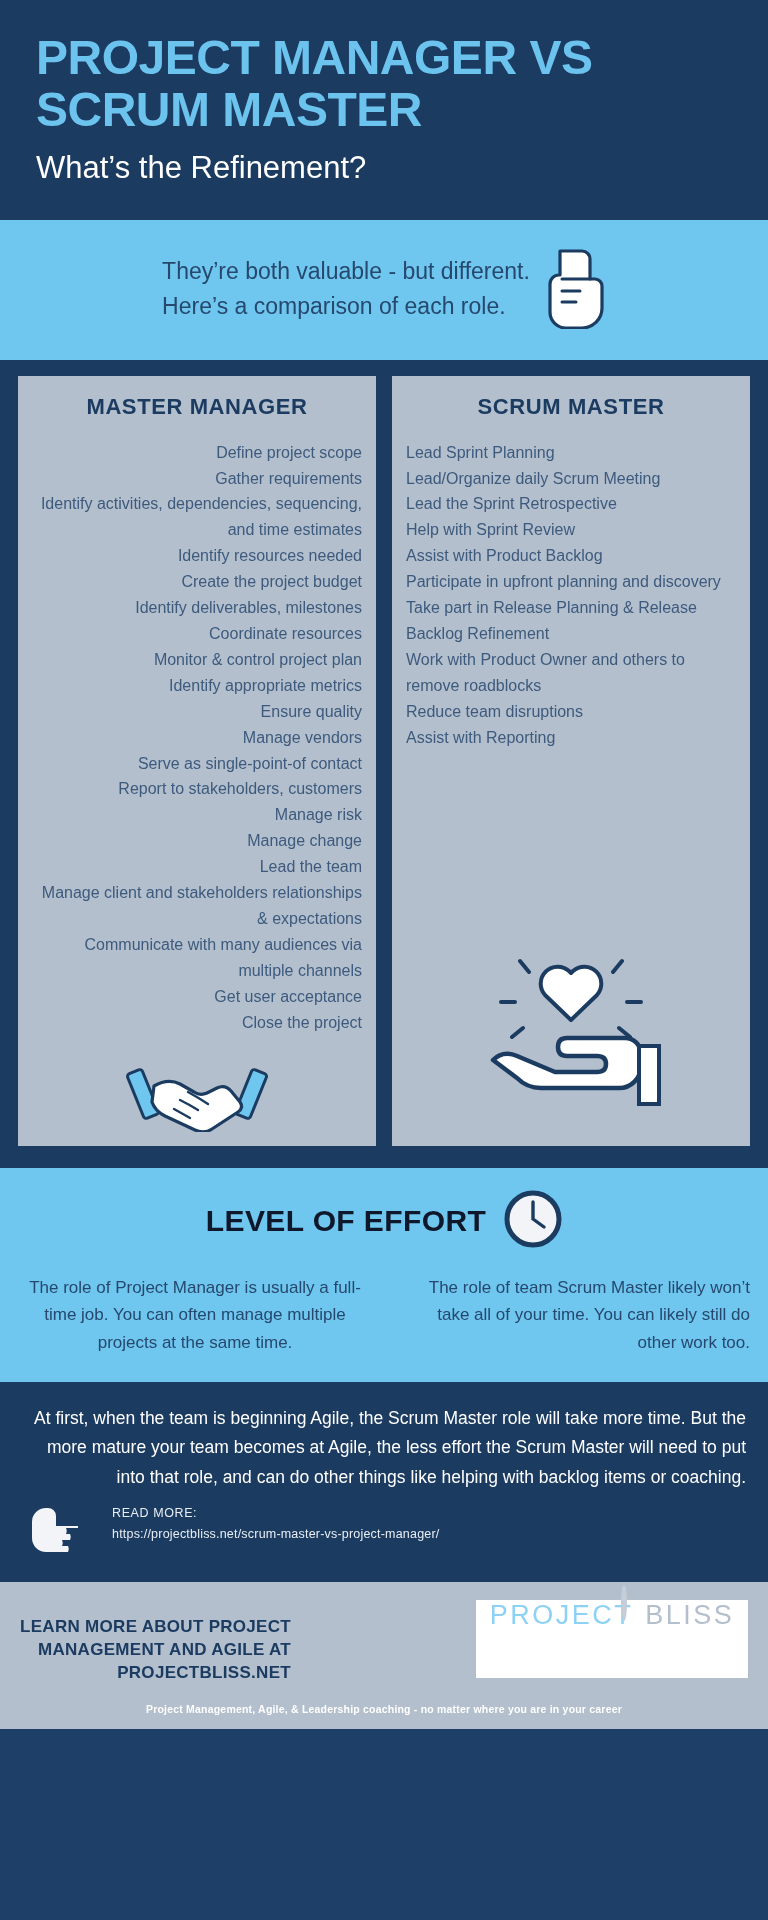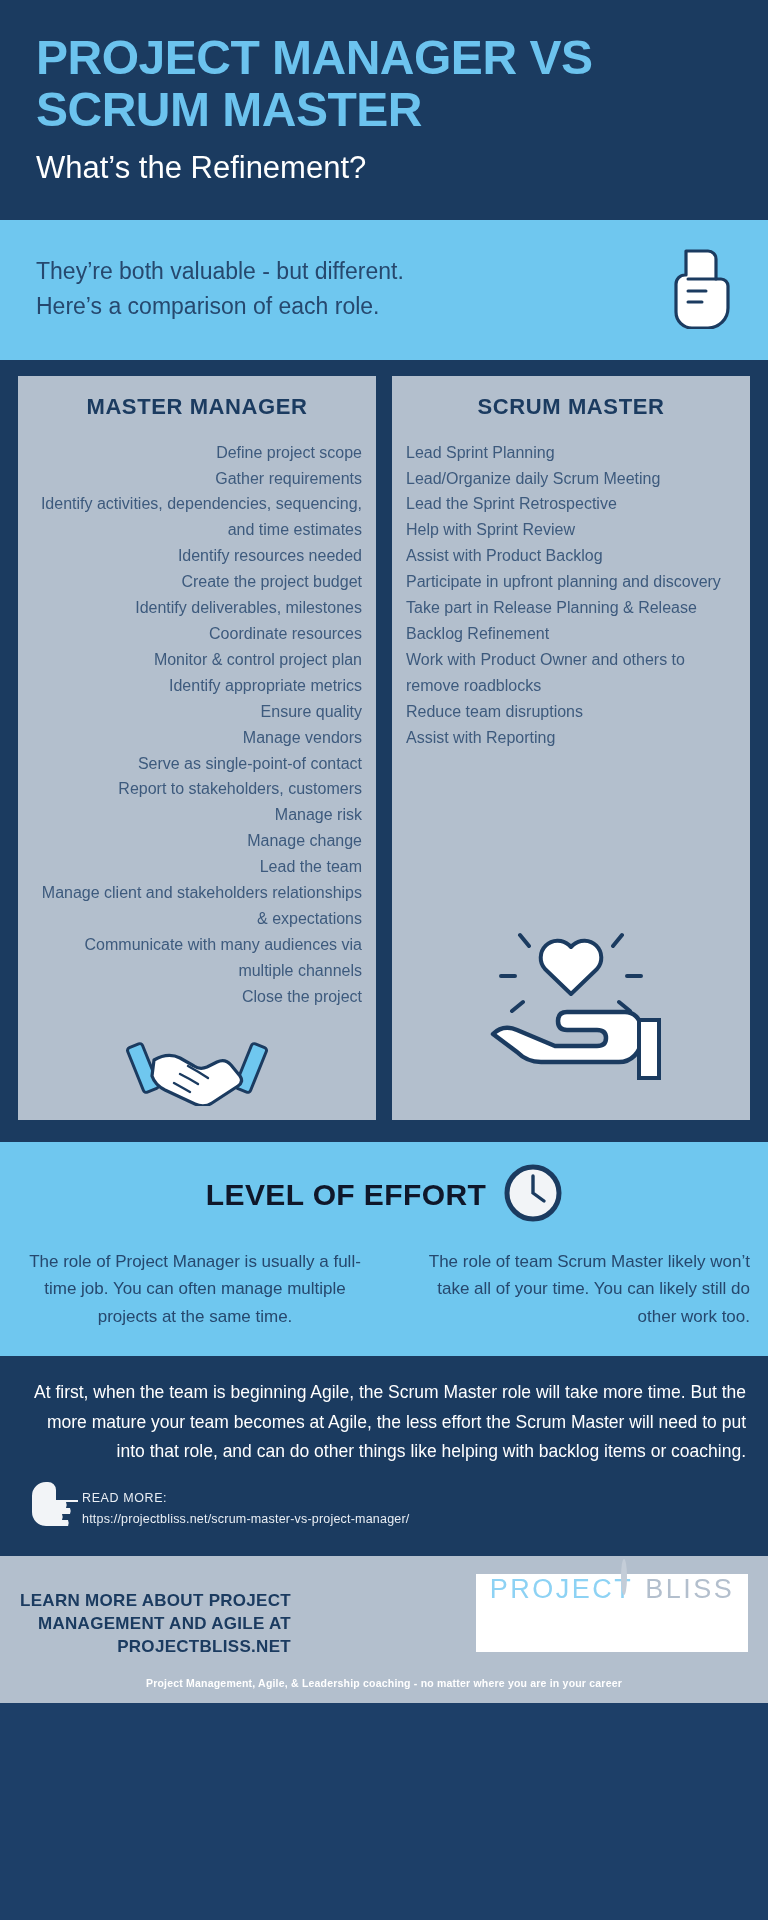--- a/index.html
+++ b/index.html
@@ -37,21 +37,21 @@
     margin-top: 14px;
     letter-spacing: 0px;
   }
 
   
   .intro {
     background: #6fc7ef;
     padding: 24px 36px 26px 36px;
     display: flex;
     align-items: center;
-    justify-content: space-between;
+    justify-content: center;
     min-height: 140px;
   }
   .intro-text {
     color: #26486e;
     font-size: 23px;
     line-height: 1.52;
     white-space: pre-line;
   }
   .intro-icon { flex: 0 0 auto; margin-left: 10px; }
 
@@ -128,22 +128,22 @@
     padding: 22px 22px 16px 22px;
   }
   .summary p {
     color: #ffffff;
     font-size: 17.5px;
     line-height: 1.68;
     text-align: right;
   }
   .readmore {
     display: flex;
-    align-items: center;
-    gap: 0;
+    align-items: flex-start;
+    gap: 30px;
     margin-top: 14px;
     padding-bottom: 4px;
   }
   .readmore-text { color: #e9eef4; }
   .readmore-label {
     font-size: 12.5px;
     letter-spacing: 0.6px;
     margin-bottom: 7px;
   }
   .readmore-url { font-size: 12.5px; letter-spacing: 0.2px; }
@@ -247,20 +247,21 @@
         <li>Identify appropriate metrics</li>
         <li>Ensure quality</li>
         <li>Manage vendors</li>
         <li>Serve as single-point-of contact</li>
         <li>Report to stakeholders, customers</li>
         <li>Manage risk</li>
         <li>Manage change</li>
         <li>Lead the team</li>
         <li>Manage client and stakeholders relationships &amp; expectations</li>
         <li>Communicate with many audiences via multiple channels</li>
+        <li>Get user acceptance</li>
         <li>Close the project</li>
       </ul>
       <div class="spacer"></div>
       <div class="card-icon">
         <svg width="150" height="80" viewBox="0 0 150 80">
           <rect x="13" y="18" width="16" height="48" rx="3" transform="rotate(-22 21 42)" fill="#6fc7ef" stroke="#1b3b60" stroke-width="3"></rect>
           <rect x="121" y="18" width="16" height="48" rx="3" transform="rotate(22 129 42)" fill="#6fc7ef" stroke="#1b3b60" stroke-width="3"></rect>
           <path d="M32 34 q14 -8 26 -2 l14 8 q6 4 13 1 l10 -5 q8 -4 14 3 l9 11 q4 6 -2 10 l-26 17 q-8 5 -17 1 l-30 -14 q-10 -5 -13 -14 z" fill="#ffffff" stroke="#1b3b60" stroke-width="3.2" stroke-linejoin="round"></path>
           <path d="M58 48 q10 5 18 10 M66 40 q11 6 20 12 M52 57 q9 5 16 9" stroke="#1b3b60" stroke-width="2.4" fill="none" stroke-linecap="round"></path>
         </svg>

